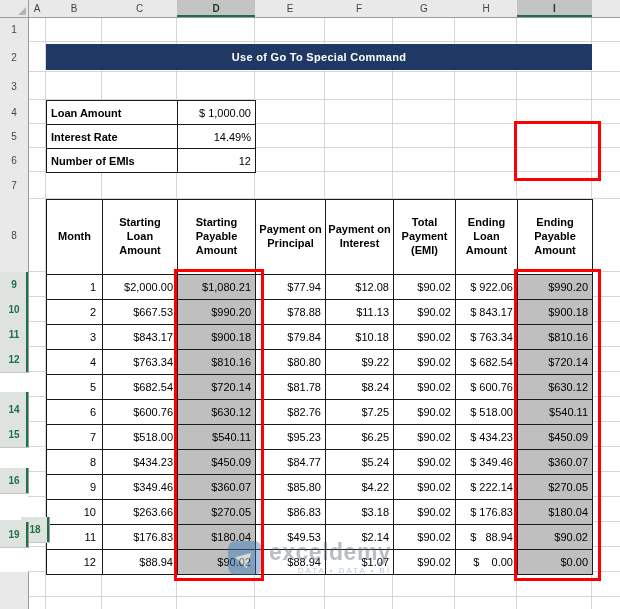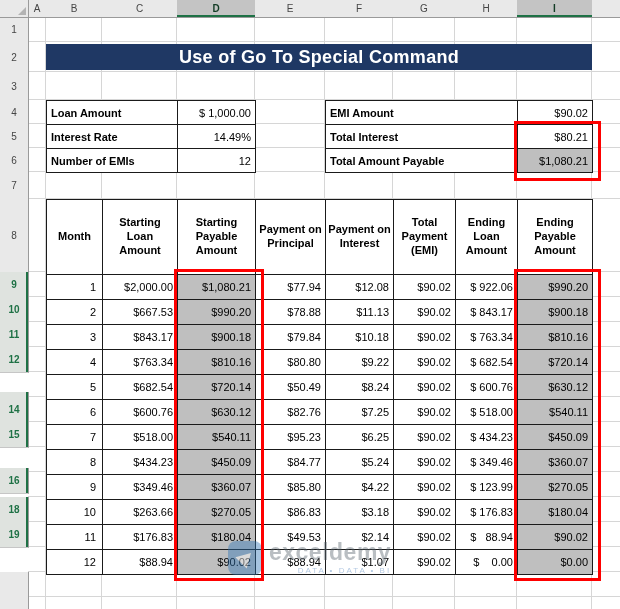--- a/index.html
+++ b/index.html
@@ -17,21 +17,21 @@
   .chead.sel{background:#c4c4c4;box-shadow:inset 0 -2px 0 #1e7145;color:#143d26;font-weight:bold}
   .rhead{position:absolute;left:0;width:28px;z-index:3;background:#e9e9e9;
          border-bottom:1px solid #c6c6c6;border-right:1px solid #9a9a9a;
          display:flex;align-items:center;justify-content:center;font-size:10px;color:#454545}
   .rhead.sel{background:#dfe3df;color:#1e7145;font-weight:bold;box-shadow:inset -2px 0 0 #1e7145}
   .gv{position:absolute;top:17px;bottom:0;width:1px;background:#d6d6d6;z-index:1}
   .gh{position:absolute;left:28px;right:0;height:1px;background:#d6d6d6;z-index:1}
 
   
   #banner{position:absolute;left:46px;top:44px;width:546px;height:26px;background:#1f3864;
-          color:#fff;font-weight:bold;font-size:18px;letter-spacing:.3px;z-index:2;
+          color:#fff;font-weight:bold;font-size:11px;letter-spacing:.3px;z-index:2;
           display:flex;align-items:center;justify-content:center}
 
   
   table.xl{position:absolute;border-collapse:collapse;table-layout:fixed;background:#fff;
            z-index:2;font-size:11px;color:#000}
   .xl td,.xl th{border:1px solid #1a1a1a;padding:0 4px;overflow:hidden;white-space:nowrap}
   .lbl{font-weight:bold;text-align:left}
   .val{text-align:right}
   #loanInfo{left:46px;top:100px}
   #loanInfo td{height:23px}
@@ -85,40 +85,20 @@
       <td class="lbl">Interest Rate</td>
       <td class="val">14.49%</td>
     </tr>
     <tr>
       <td class="lbl">Number of EMIs</td>
       <td class="val">12</td>
     </tr>
   </tbody>
     </table>
 
-  <table class="xl" id="emiInfo">
-    <colgroup>
-        <col style="width:192px">
-        <col style="width:75px">
-      </colgroup>
-    <tbody>
-        <tr>
-      <td class="lbl">EMI Amount</td>
-      <td class="val">$90.02</td>
-    </tr>
-    <tr>
-      <td class="lbl">Total Interest</td>
-      <td class="val">$80.21</td>
-    </tr>
-    <tr>
-      <td class="lbl">Total Amount Payable</td>
-      <td class="val">$1,080.21</td>
-    </tr>
-  </tbody>
-    </table>
 
   <table class="xl" id="amort">
     <colgroup>
       <col style="width:56px">
         <col style="width:75px">
         <col style="width:78px">
         <col style="width:70px">
       <col style="width:68px">
         <col style="width:62px">
         <col style="width:62px">
@@ -174,21 +154,21 @@
           <td>$80.80</td>
           <td>$9.22</td>
           <td>$90.02</td>
           <td>$ 682.54</td>
           <td>$720.14</td>
         </tr>
         <tr>
           <td>5</td>
           <td>$682.54</td>
           <td>$720.14</td>
-          <td>$50.49</td>
+          <td>$81.78</td>
           <td>$8.24</td>
           <td>$90.02</td>
           <td>$ 600.76</td>
           <td>$630.12</td>
         </tr>
         <tr>
           <td>6</td>
           <td>$600.76</td>
           <td>$630.12</td>
           <td>$82.76</td>
@@ -217,21 +197,21 @@
           <td>$ 349.46</td>
           <td>$360.07</td>
         </tr>
         <tr>
           <td>9</td>
           <td>$349.46</td>
           <td>$360.07</td>
           <td>$85.80</td>
           <td>$4.22</td>
           <td>$90.02</td>
-          <td>$ 123.99</td>
+          <td>$ 222.14</td>
           <td>$270.05</td>
         </tr>
         <tr>
           <td>10</td>
           <td>$263.66</td>
           <td>$270.05</td>
           <td>$86.83</td>
           <td>$3.18</td>
           <td>$90.02</td>
           <td>$ 176.83</td>
@@ -292,21 +272,21 @@
     <div class="rhead" style="top: 199px; height: 73px;">8</div>
     <div class="rhead sel" style="top: 272px; height: 25px;">9</div>
     <div class="rhead sel" style="top: 297px; height: 25px;">10</div>
     <div class="rhead sel" style="top: 322px; height: 25px;">11</div>
     <div class="rhead sel" style="top: 347px; height: 25px;">12</div>
     <div class="rhead sel" style="top: 392px; height: 25px; text-align: right;">13</div>
     <div class="rhead sel" style="top: 397px; height: 25px;">14</div>
     <div class="rhead sel" style="top: 422px; height: 25px;">15</div>
     <div class="rhead sel" style="top: 468px; height: 25px;">16</div>
     <div class="rhead sel" style="top: 472px; height: 25px; margin-top: 48px;">17</div>
-    <div class="rhead sel" style="top: 497px; height: 25px;">18</div>
+    <div class="rhead sel" style="top: 517px; height: 25px; margin-left: 21px;">18</div>
     <div class="rhead sel" style="top: 522px; height: 25px;">19</div>
     <div class="rhead sel" style="top: 578px; height: 25px;">20</div>
     <div class="rhead" style="top: 572px; height: 37px;"></div>
     <div class="gv" style="left: 45px;"></div>
     <div class="gv" style="left: 101px;"></div>
     <div class="gv" style="left: 176px;"></div>
     <div class="gv" style="left: 254px;"></div>
     <div class="gv" style="left: 324px;"></div>
     <div class="gv" style="left: 392px;"></div>
     <div class="gv" style="left: 454px;"></div>

